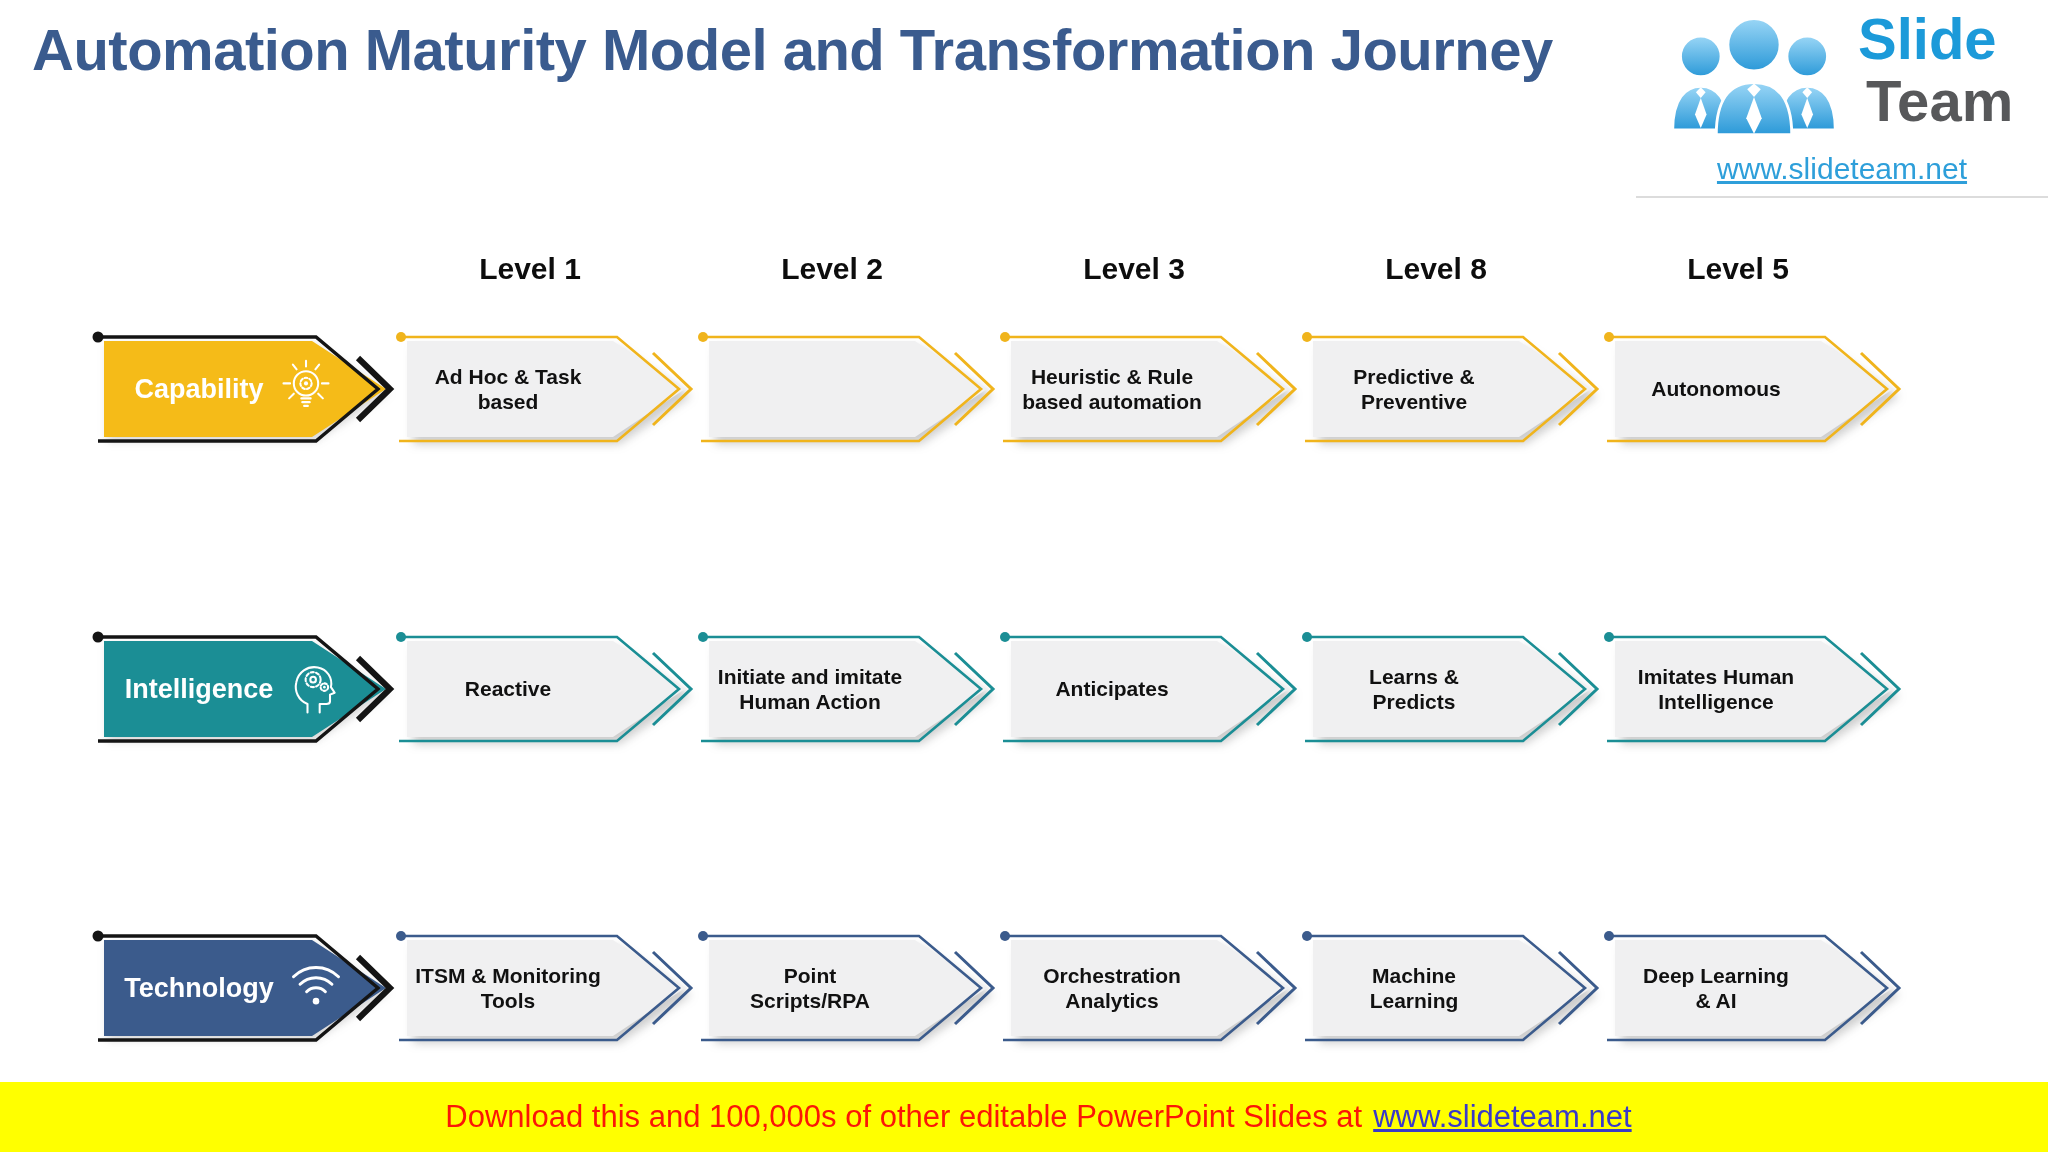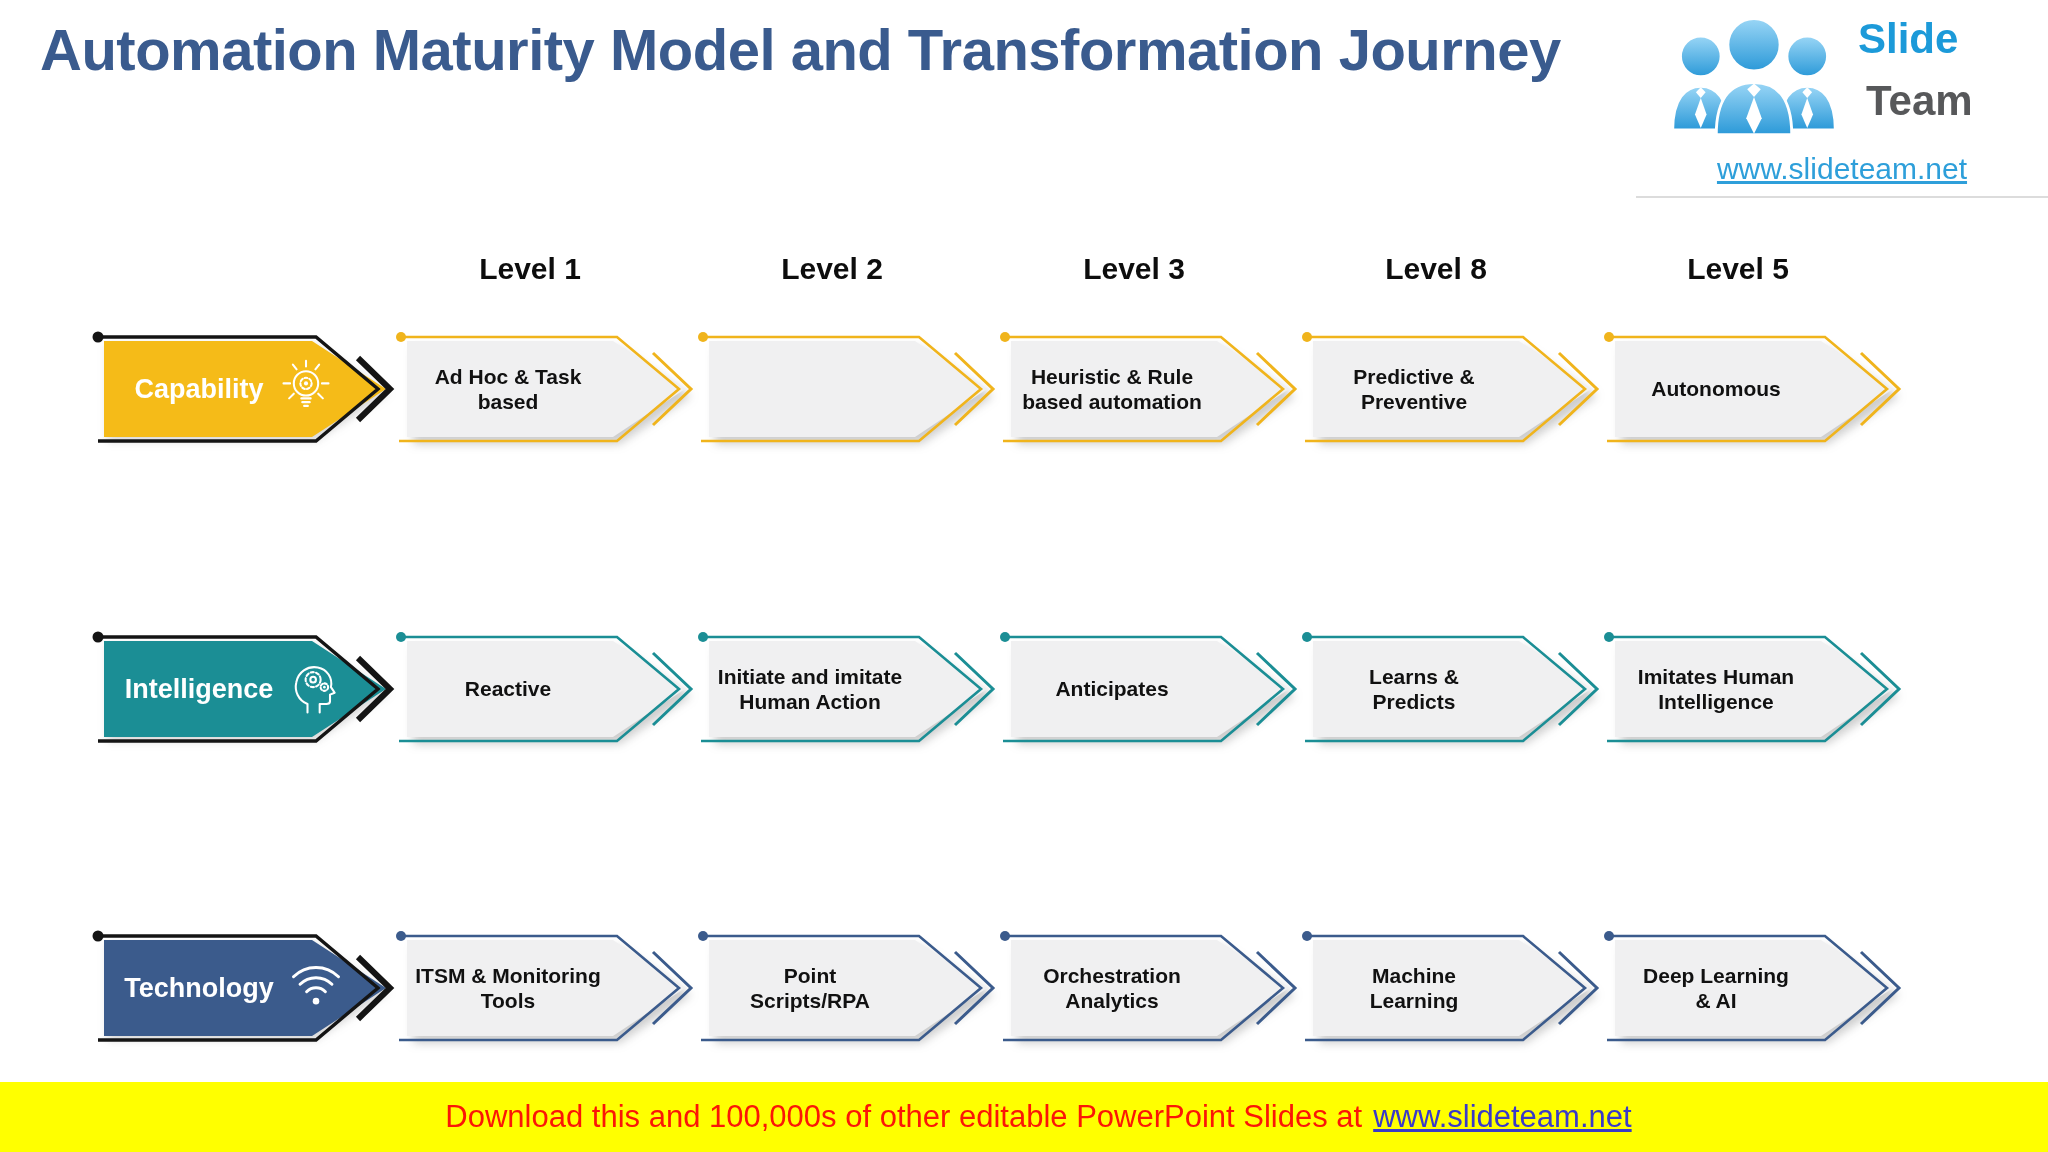--- a/index.html
+++ b/index.html
@@ -1,27 +1,27 @@
 <!DOCTYPE html>
 <html><head>
 <meta charset="utf-8">
 <style>
   html,body{margin:0;padding:0;background:#ffffff;}
   .slide{position:relative;width:2048px;height:1152px;background:#fff;overflow:hidden;
          font-family:"Liberation Sans", sans-serif;}
 
   
-  .title{position:absolute;left:40px;top:16px;font-size:58px;font-weight:bold;
+  .title{position:absolute;left:32px;top:16px;font-size:58px;font-weight:bold;
          color:#3A5B8E;letter-spacing:-0.5px;white-space:nowrap;z-index:1;}
 
   
   .logo-box{position:absolute;right:0;top:0;width:412px;height:200px;background:#fff;z-index:2;}
   .logo-rule{position:absolute;left:0;right:0;bottom:2px;height:2px;background:#dcdcdc;}
   .logo-people{position:absolute;left:18px;top:6px;}
-  .logo-brand{position:absolute;left:222px;top:8px;line-height:62px;font-weight:bold;font-size:42px;}
+  .logo-brand{position:absolute;left:222px;top:8px;line-height:62px;font-weight:bold;font-size:58px;}
   .brand-top{color:#1C9AD9;}
   .brand-bottom{color:#57585A;margin-left:8px;}
   .logo-url{position:absolute;left:0;right:0;bottom:14px;text-align:center;font-size:30px;
             color:#2E9FDA;text-decoration:underline;font-weight:normal;}
 
   
   .level-header{position:absolute;top:252px;width:280px;text-align:center;
                 font-size:30px;font-weight:bold;color:#0d0d0d;}
 
   

